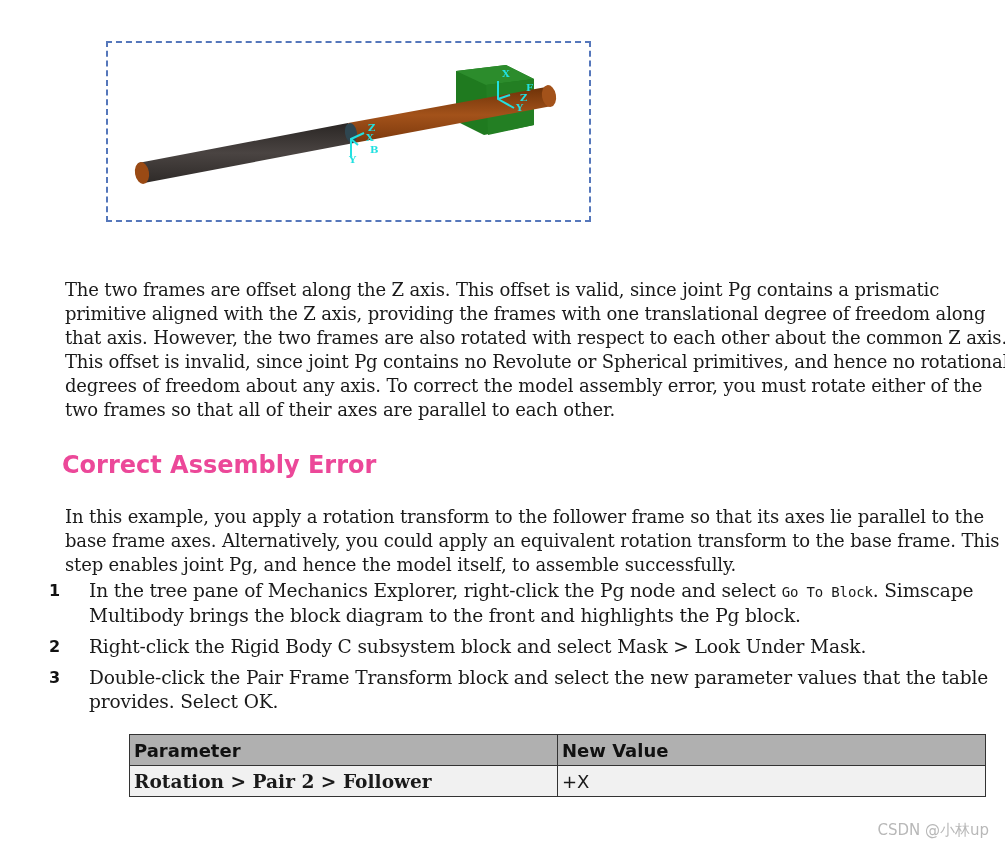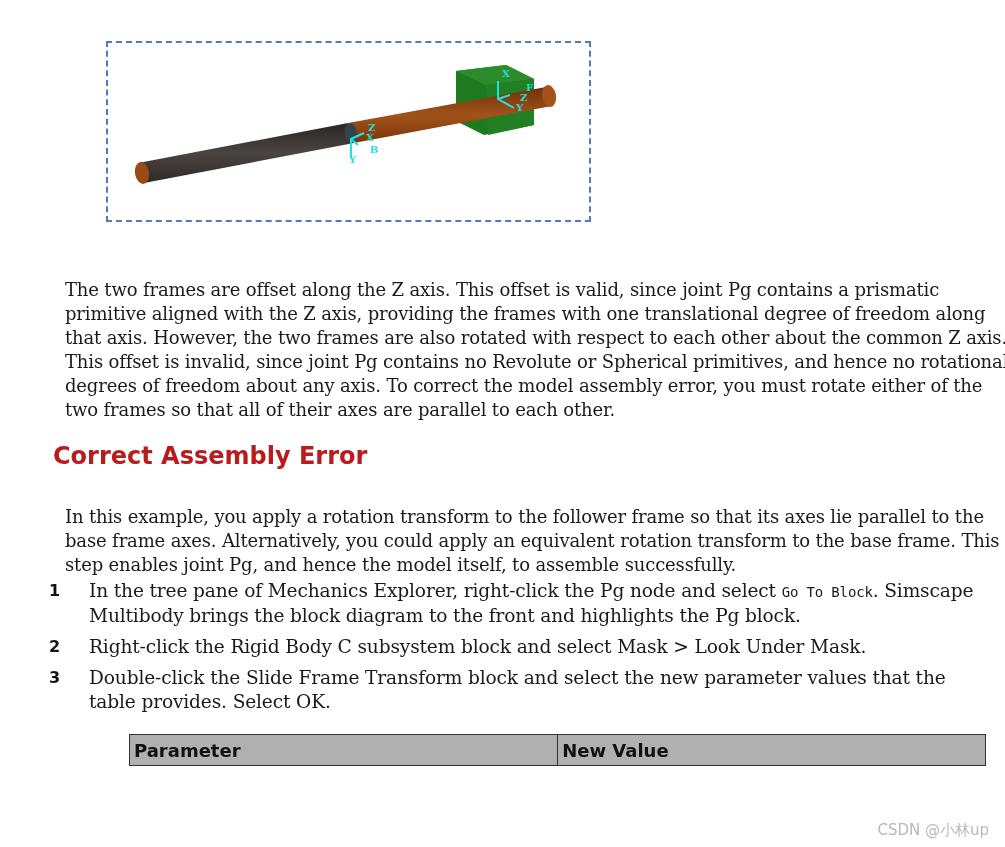--- a/index.html
+++ b/index.html
@@ -35,26 +35,26 @@
       font-size: 18px;
       line-height: 24px;
       margin: 16px;
       letter-spacing: -0.15px;
     }
     .p1 { top: 262px; }
     .heading {
       position: absolute;
       left: 49px;
       top: 436px;
-      margin: 4px;
+      margin: 13px;
       font-family: "DejaVu Sans", sans-serif;
       font-weight: bold;
       font-size: 24px;
       line-height: 32px;
-      color: #b91c1c;
+      color: #ec4899;
     }
     .p2 { top: 489px; }
     .steps {
       position: absolute;
       left: 49px;
       top: 579px;
       width: 945px;
       margin: 0;
       padding: 0;
       list-style: none;
@@ -193,28 +193,32 @@
   <li class="step">
     <span class="step-num">1</span>
     <span>In the tree pane of Mechanics Explorer, right-click the Pg node and select </span><span class="mono">Go To Block</span><span>. Simscape Multibody brings the block diagram to the front and highlights the Pg block.</span>
   </li>
   <li class="step">
     <span class="step-num">2</span>
     <span>Right-click the Rigid Body C subsystem block and select </span><b>Mask &gt; Look Under Mask</b><span>.</span>
   </li>
   <li class="step">
     <span class="step-num">3</span>
-    <span>Double-click the </span><b>Slide Frame Transform</b><span> block and select the new parameter values that the table provides. Select </span><b>OK</b><span>.</span>
+    <span>Double-click the </span><b>Pair Frame Transform</b><span> block and select the new parameter values that the table provides. Select </span><b>OK</b><span>.</span>
   </li>
 </ol>
 
 <table class="param-table">
   <thead>
     <tr>
       <th>Parameter</th>
       <th>New Value</th>
     </tr>
   </thead>
   <tbody>
+    <tr>
+      <td class="pcol">Rotation &gt; Pair 2 &gt; Follower</td>
+      <td class="vcol">+X</td>
+    </tr>
   </tbody>
 </table>
 
 <div class="watermark">CSDN @小林up</div>
 
 </body></html>

